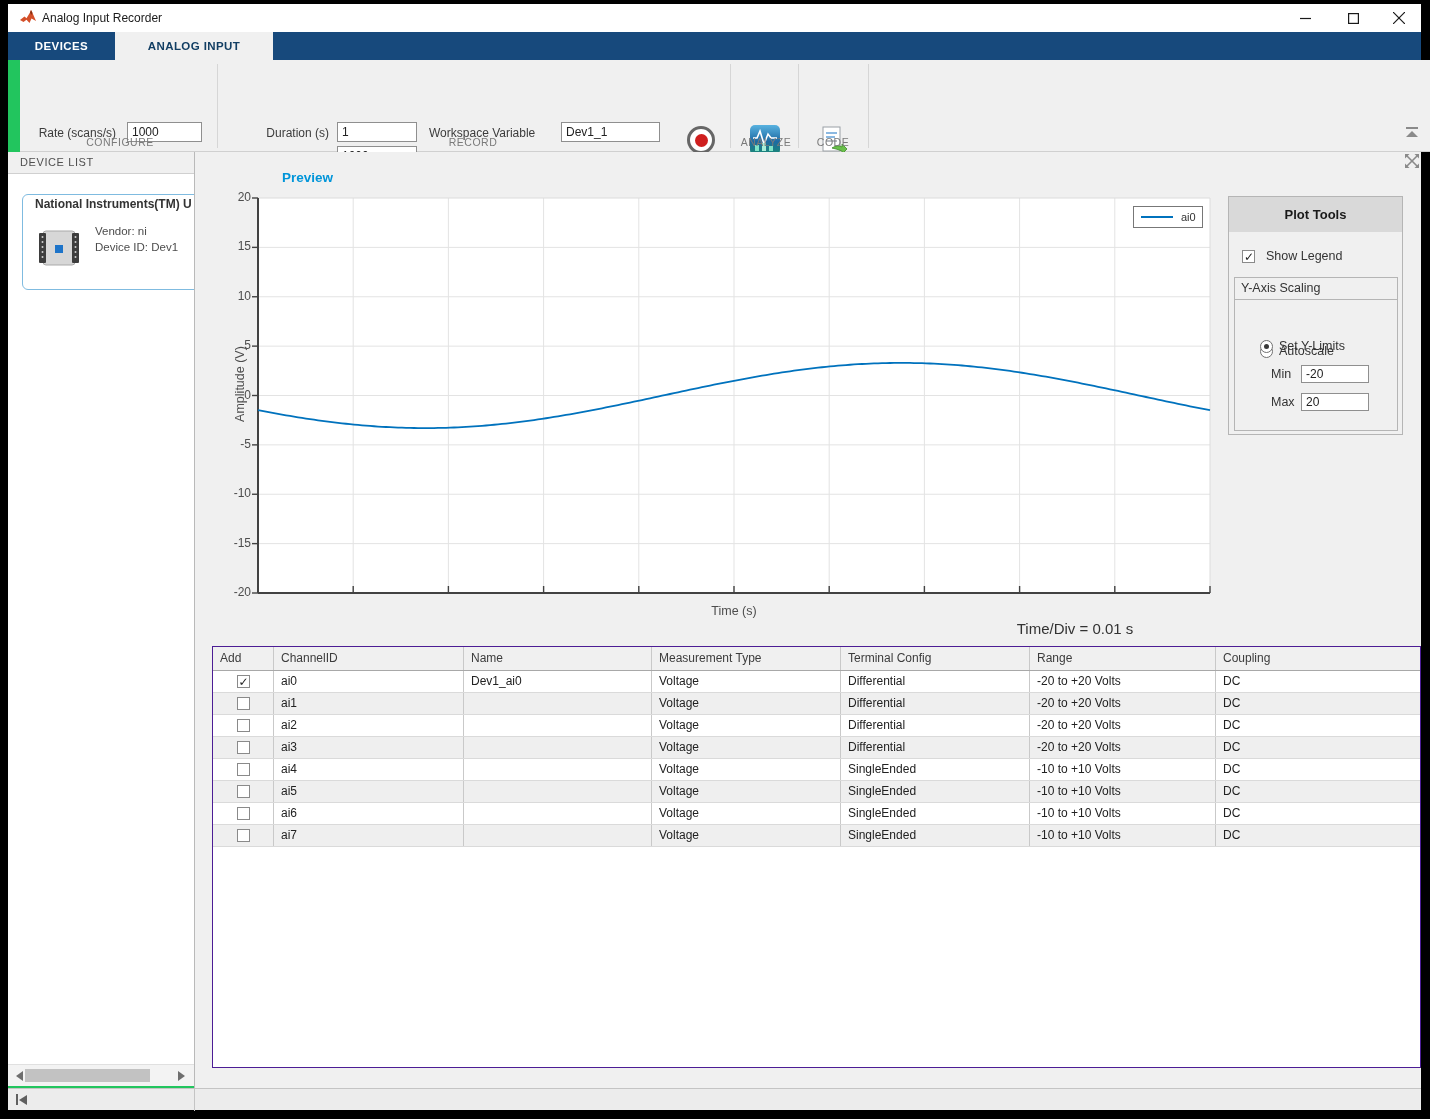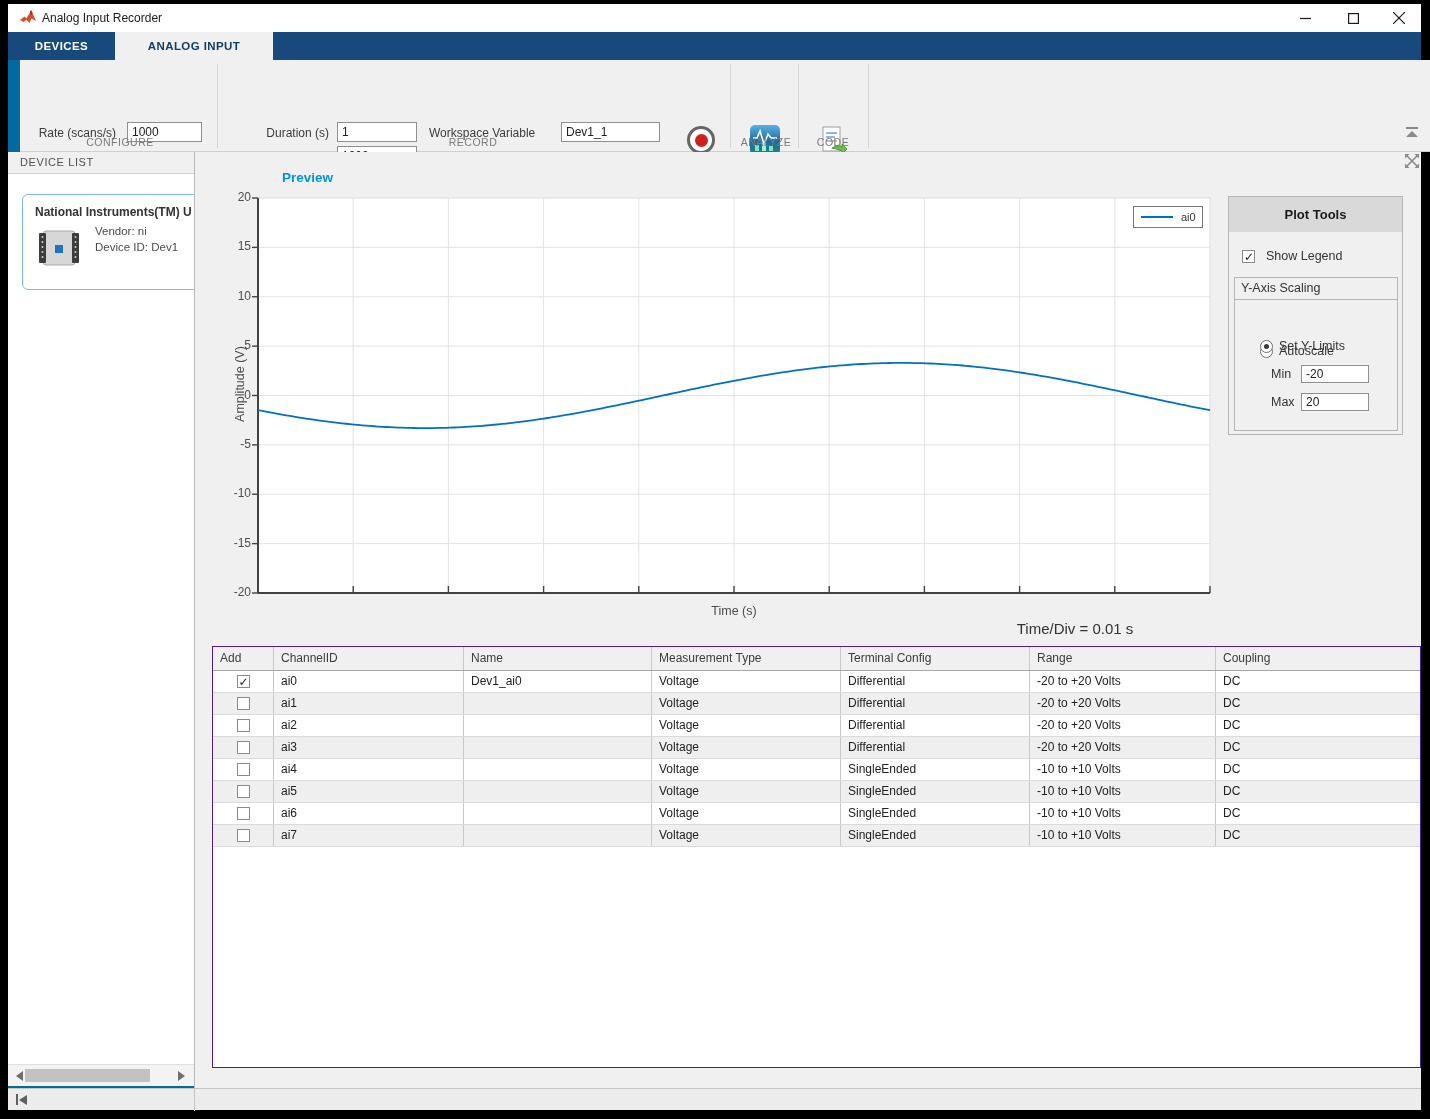--- a/index.html
+++ b/index.html
@@ -1,18 +1,18 @@
 <!DOCTYPE html>
 <html><head>
 <meta charset="utf-8">
 <style>
   * { margin:0; padding:0; box-sizing:border-box; }
   html,body { width:1430px; height:1119px; background:#000; overflow:hidden;
               font-family:"Liberation Sans","DejaVu Sans",sans-serif; }
-  .window { position:absolute; left:8px; top:4px; width:1413px; height:1106px; background:#0369a1; }
+  .window { position:absolute; left:8px; top:4px; width:1413px; height:1106px; background:#22c55e; }
 
   
   .titlebar { position:absolute; left:0; top:0; width:100%; height:28px; background:#fff; }
   .titlebar .appicon { position:absolute; left:12px; top:6px; width:16px; height:15px; }
   .titlebar .title { position:absolute; left:34px; top:7px; font-size:12px; color:#1a1a1a; }
   .winbtn { position:absolute; top:0; width:34px; height:28px; display:flex; align-items:center; justify-content:center; cursor:default; }
   .winbtn.min { left:1280px; } .winbtn.max { left:1328px; } .winbtn.close { left:1374px; }
 
   
   .tabstrip { position:absolute; left:0; top:28px; width:100%; height:28px; background:#17497c; }
@@ -39,21 +39,21 @@
   .rec-dot { width:13px; height:13px; border-radius:50%; background:#cf1f1f; }
   .sa-icon { width:30px; height:30px; margin:5px auto 0; border-radius:5px;
              background:linear-gradient(180deg,#58b2e0 0%,#1d6aa3 55%,#1b8a72 100%); position:relative; }
   .gs-icon { width:30px; height:30px; margin:5px auto 0; position:relative; }
 
   
   .devpanel { position:absolute; left:0; top:148px; width:186px; height:912px; background:#fff; overflow:hidden; }
   .devpanel-header { position:absolute; left:0; top:0; width:100%; height:22px; background:#f0f0f0; border-bottom:1px solid #d0d0d0;
                      font-size:11px; letter-spacing:.6px; color:#4f4f4f; padding:4px 0 0 12px; }
   .devcard { position:absolute; left:14px; top:42px; width:210px; height:96px; border:1px solid #7fbbe0; border-radius:6px; background:#fff; }
-  .devcard .dtitle { position:absolute; left:12px; top:10px; font-size:12px; font-weight:bold; color:#333; white-space:nowrap; }
+  .devcard .dtitle { position:absolute; left:12px; top:2px; font-size:12px; font-weight:bold; color:#333; white-space:nowrap; }
   .devcard .dmeta { position:absolute; left:72px; top:28px; font-size:11.5px; color:#4d4d4d; line-height:16px; }
   .devicon { position:absolute; left:14px; top:34px; width:44px; height:38px; }
   .vsplit { position:absolute; left:186px; top:148px; width:1px; height:936px; background:#b9b9b9; }
 
   .hscroll { position:absolute; left:0; top:1060px; width:186px; height:22px; background:#f3f3f3; border-top:1px solid #e0e0e0; }
   .hscroll .thumb { position:absolute; left:17px; top:4px; width:125px; height:13px; background:#c2c2c2; }
   .arrow { position:absolute; top:6px; width:0; height:0; border-style:solid; }
   .arrow.left { left:8px; border-width:5px 7px 5px 0; border-color:transparent #6e6e6e transparent transparent; }
   .arrow.right { left:170px; border-width:5px 0 5px 7px; border-color:transparent transparent transparent #6e6e6e; }
 

